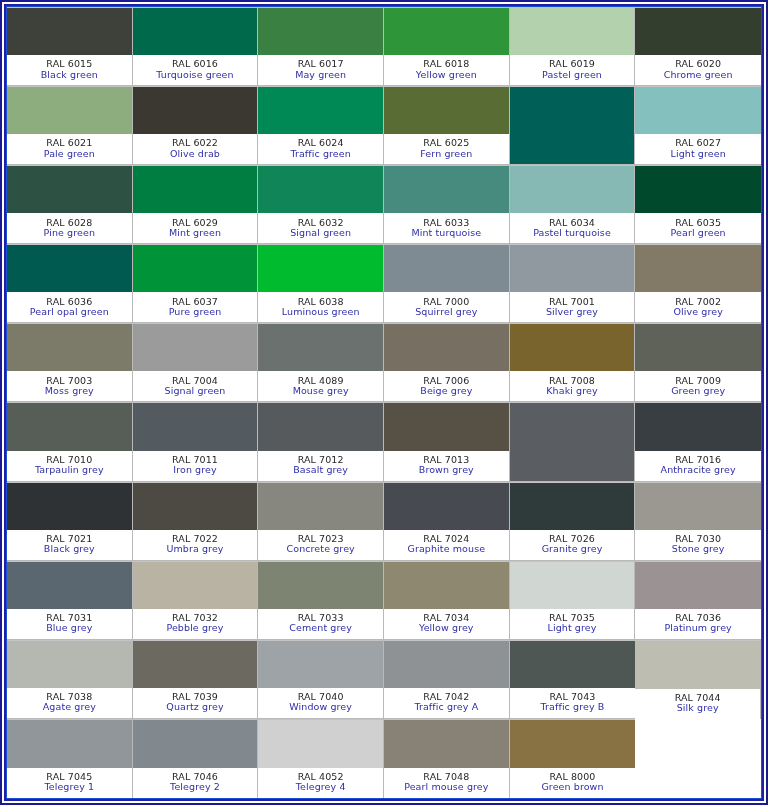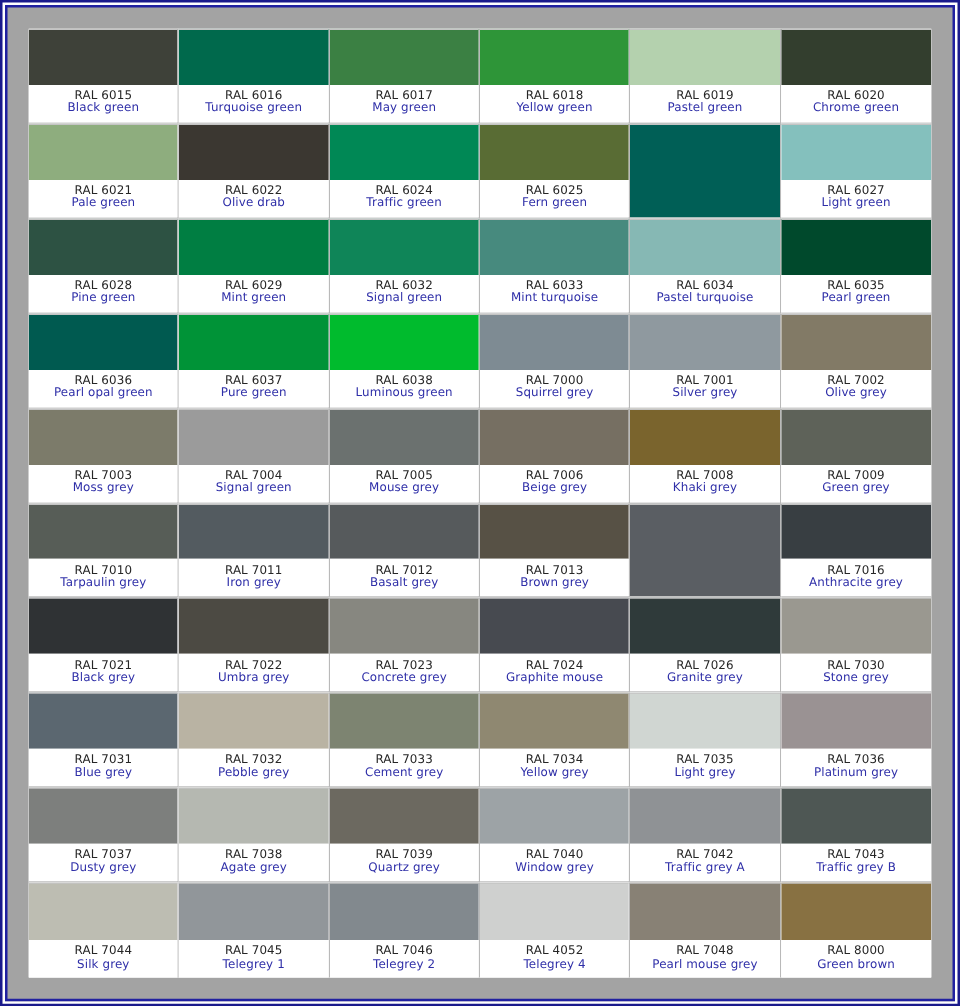--- a/index.html
+++ b/index.html
@@ -22,22 +22,22 @@
     height: 805px;
     background: #ffffff;
     border: 2px solid #1a1a8c;
     padding: 2px;
   }
   #chart-inner {
     box-sizing: border-box;
     width: 100%;
     height: 100%;
     border: 2px solid #2020a0;
-    background: #a3a3a3;
-    padding: 17px;
+    background: #1d4ed8;
+    padding: 1px;
   }
 
   #swatch-grid {
     display: grid;
     grid-template-columns: repeat(6, 1fr);
     grid-template-rows: repeat(10, 1fr);
     width: 100%;
     height: 100%;
     background: #ffffff;
   }
@@ -266,21 +266,21 @@
         <div class="swatch-cell">
           <div class="swatch-color" style="background-color: rgb(155, 155, 155);"></div>
           <div class="swatch-label">
             <div class="ral-code">RAL 7004</div>
             <div class="ral-name">Signal green</div>
           </div>
         </div>
         <div class="swatch-cell">
           <div class="swatch-color" style="background-color: rgb(107, 113, 111);"></div>
           <div class="swatch-label">
-            <div class="ral-code">RAL 7005</div>
+            <div class="ral-code">RAL 4089</div>
             <div class="ral-name">Mouse grey</div>
           </div>
         </div>
         <div class="swatch-cell">
           <div class="swatch-color" style="background-color: rgb(118, 111, 98);"></div>
           <div class="swatch-label">
             <div class="ral-code">RAL 7006</div>
             <div class="ral-name">Beige grey</div>
           </div>
         </div>
@@ -411,27 +411,20 @@
           <div class="swatch-label">
             <div class="ral-code">RAL 7035</div>
             <div class="ral-name">Light grey</div>
           </div>
         </div>
         <div class="swatch-cell last-col">
           <div class="swatch-color" style="background-color: rgb(154, 146, 147);"></div>
           <div class="swatch-label">
             <div class="ral-code">RAL 7036</div>
             <div class="ral-name">Platinum grey</div>
-          </div>
-        </div>
-        <div class="swatch-cell">
-          <div class="swatch-color" style="background-color: rgb(125, 127, 125);"></div>
-          <div class="swatch-label">
-            <div class="ral-code">RAL 7037</div>
-            <div class="ral-name">Dusty grey</div>
           </div>
         </div>
         <div class="swatch-cell">
           <div class="swatch-color" style="background-color: rgb(181, 184, 177);"></div>
           <div class="swatch-label">
             <div class="ral-code">RAL 7038</div>
             <div class="ral-name">Agate grey</div>
           </div>
         </div>
         <div class="swatch-cell">

